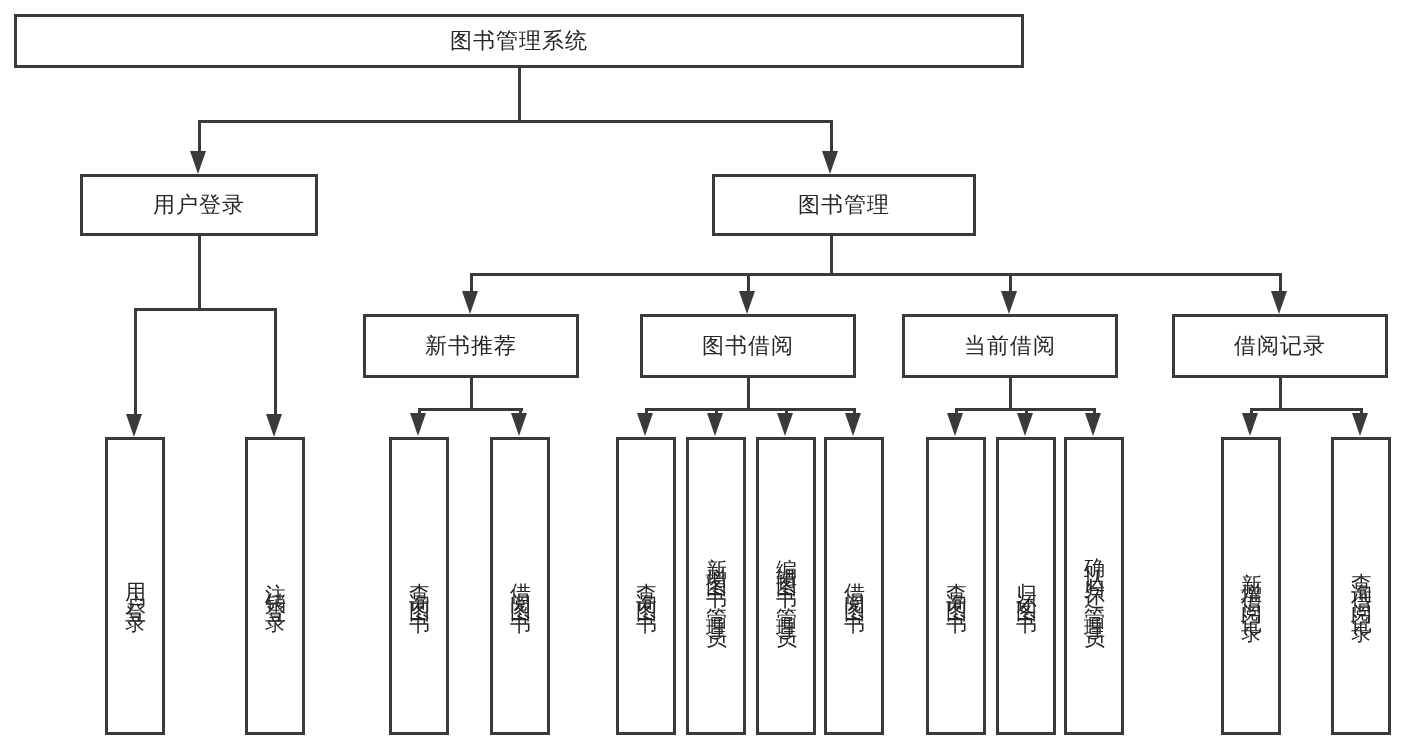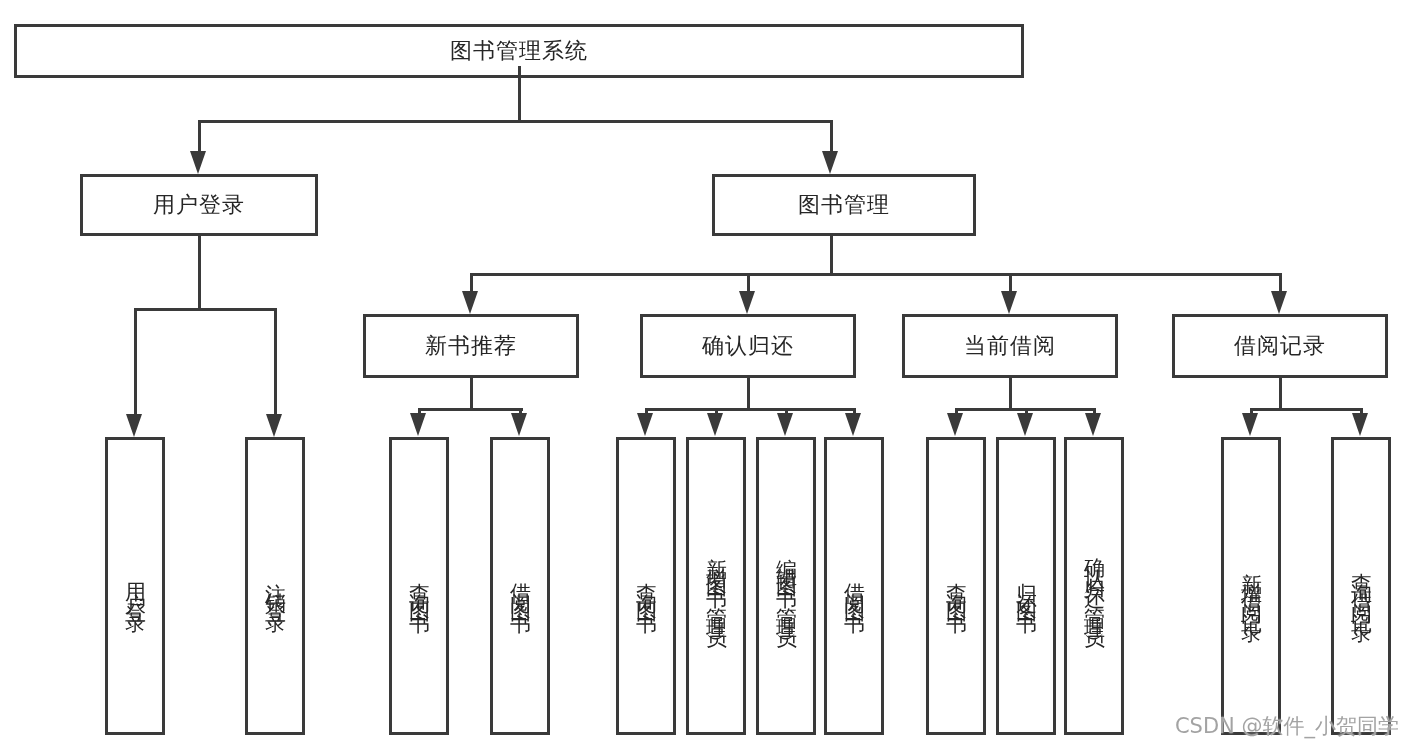--- a/index.html
+++ b/index.html
@@ -51,21 +51,21 @@
     color:var(--wm);
     text-shadow:0 0 2px rgba(255,255,255,.9);
     white-space:nowrap;
   }
 </style>
 </head>
 <body>
 
 <div id="canvas">
 
-  <div class="box h" style="left:14px;top:24px;width:1010px;height:54px">
+  <div class="box h" style="left:14px;top:14px;width:1010px;height:54px">
     <span>图书管理系统</span>
   </div>
 
   <div class="vl" style="left:518px;top:66px;height:56px"></div>
   <div class="hl" style="left:198px;top:120px;width:634px"></div>
   <div class="vl" style="left:198px;top:120px;height:33px"></div>
   <div class="arrow" style="left:190px;top:151px"></div>
   <div class="vl" style="left:830px;top:120px;height:33px"></div>
   <div class="arrow" style="left:822px;top:151px"></div>
 
@@ -91,21 +91,21 @@
   <div class="arrow" style="left:739px;top:291px"></div>
   <div class="vl" style="left:1009px;top:273px;height:19px"></div>
   <div class="arrow" style="left:1001px;top:291px"></div>
   <div class="vl" style="left:1279px;top:273px;height:19px"></div>
   <div class="arrow" style="left:1271px;top:291px"></div>
 
   <div class="box h" style="left:363px;top:314px;width:216px;height:64px">
     <span>新书推荐</span>
   </div>
   <div class="box h" style="left:640px;top:314px;width:216px;height:64px">
-    <span>确认归还</span>
+    <span>图书借阅</span>
   </div>
   <div class="box h" style="left:1172px;top:314px;width:216px;height:64px">
     <span>借阅记录</span>
   </div>
   <div class="box h" style="left:902px;top:314px;width:216px;height:64px">
     <span>当前借阅</span>
   </div>
 
   <div class="vl" style="left:470px;top:378px;height:33px"></div>
   <div class="hl" style="left:418px;top:408px;width:105px"></div>
@@ -178,15 +178,14 @@
     <span>确认归还（管理员）</span>
   </div>
 
   <div class="box v" style="left:1221px;top:437px;width:60px;height:298px">
     <span>新增借阅记录</span>
   </div>
   <div class="box v" style="left:1331px;top:437px;width:60px;height:298px">
     <span>查询借阅记录</span>
   </div>
 
-  <div class="watermark">CSDN @软件_小贺同学</div>
 
 </div>
 
 </body></html>

